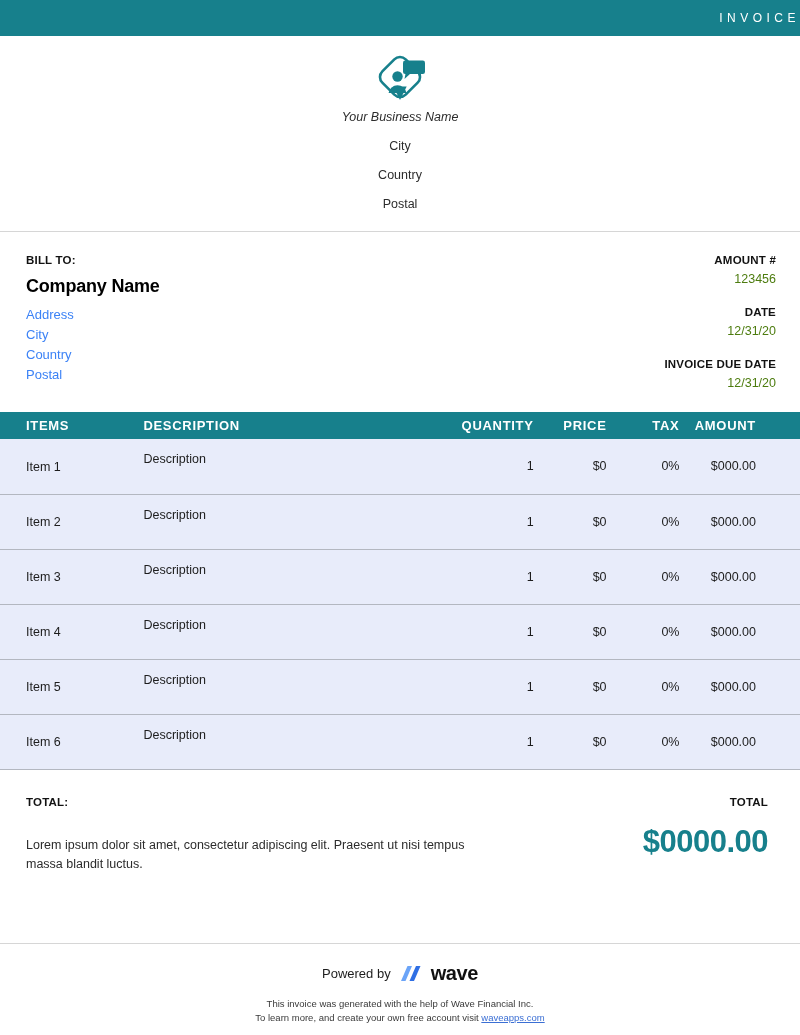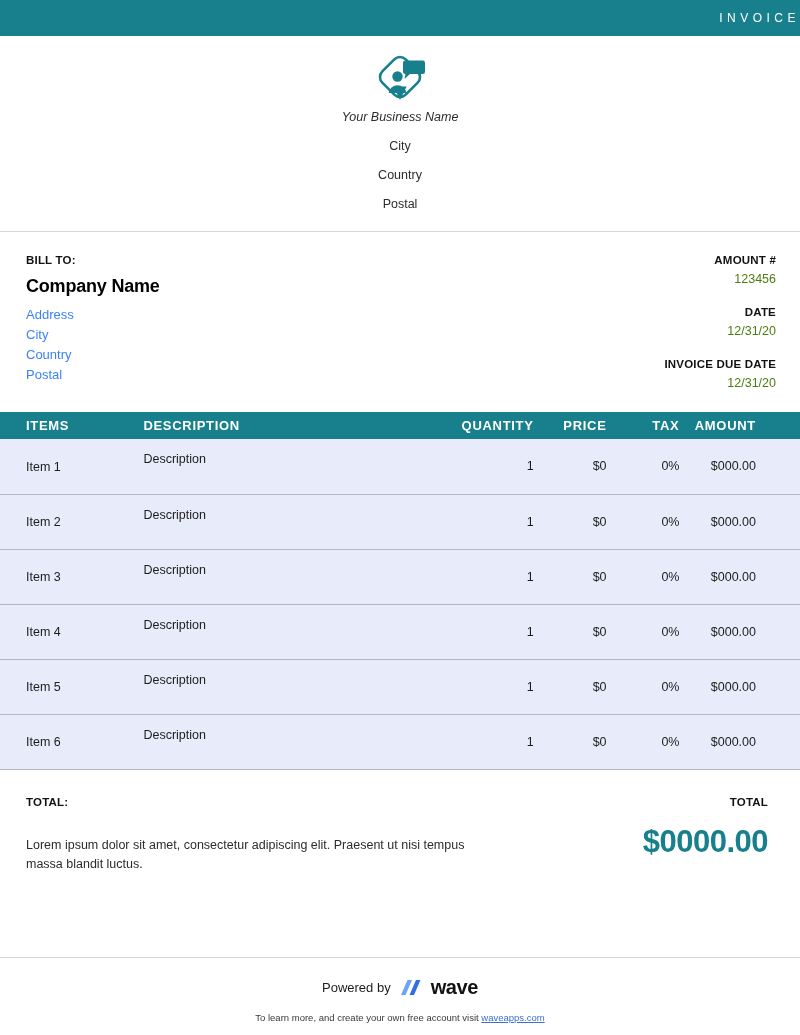--- a/index.html
+++ b/index.html
@@ -350,19 +350,20 @@
     <div class="footer-divider"></div>
     <div class="powered-row">
       <span class="powered-text">Powered by</span>
       <svg width="26" height="17" viewBox="0 0 26 17">
         <path d="M3 16 L9.5 1 L14 1 L7.5 16 Z" fill="#6ba4f8"></path>
         <path d="M11.5 16 L18 1 L22.5 1 L16 16 Z" fill="#2f6fe4"></path>
       </svg>
       <span class="wave-word">wave</span>
     </div>
     <div class="footer-note">
+      <div>This invoice was generated with the help of Wave Financial Inc.</div>
       <div>
         <span>To learn more, and create your own free account visit </span><a class="footer-link" href="#">waveapps.com</a>
       </div>
     </div>
   </div>
 
 </div>
 
 </body></html>

